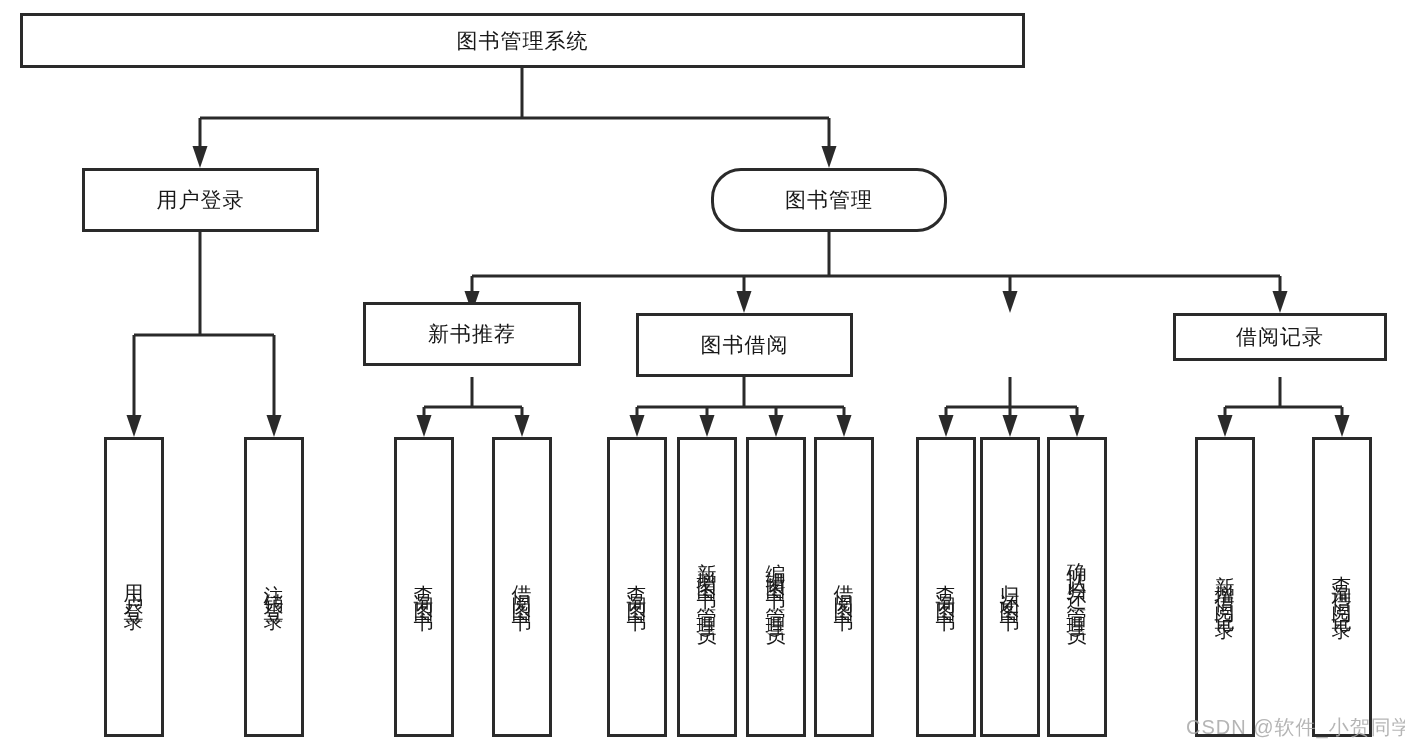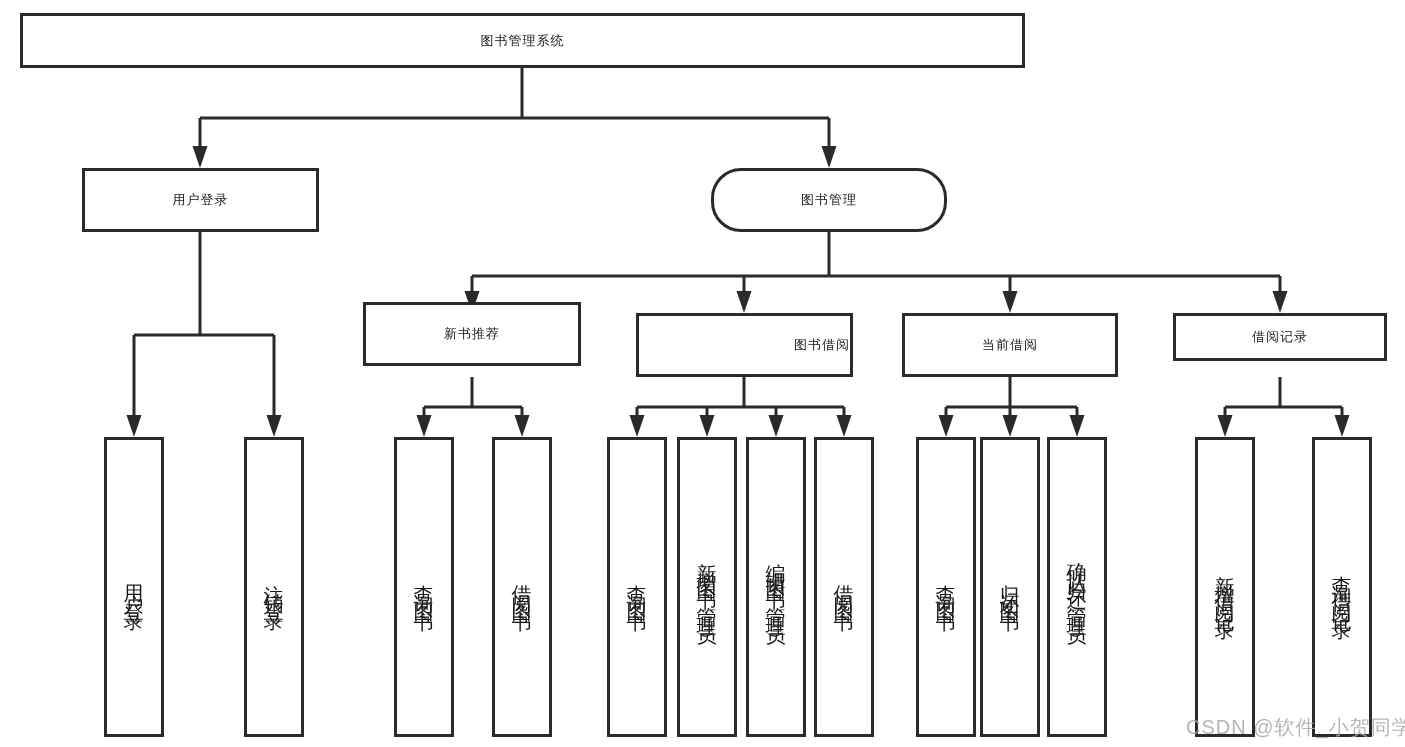--- a/index.html
+++ b/index.html
@@ -14,21 +14,21 @@
   .node{
     position:absolute;
     box-sizing:border-box;
     border:3px solid #2a2a2a;
     background:#ffffff;
     display:flex;align-items:center;justify-content:center;
     color:#181818;
     z-index:2;
   }
   .hlabel{
-    font-size:13px;
+    font-size:21px;
     letter-spacing:1px;
     white-space:nowrap;
   }
   .vleaf .vlabel{
     writing-mode:vertical-rl;
     text-orientation:mixed;
     font-size:20px;
     letter-spacing:9px;
     line-height:1;
     color:#181818;
@@ -105,25 +105,22 @@
   <div class="node" style="left:82px;top:168px;width:237px;height:64px;">
     <span class="hlabel">用户登录</span>
   </div>
   <div class="node" style="left:711px;top:168px;width:236px;height:64px;border-radius:30px;">
     <span class="hlabel">图书管理</span>
   </div>
 
   <div class="node" style="left:363px;top:302px;width:218px;height:64px;">
     <span class="hlabel">新书推荐</span>
   </div>
-  <div class="node" style="left:636px;top:313px;width:217px;height:64px;justify-content:flex-end;">
+  <div class="node" style="left:636px;top:313px;width:217px;height:64px;">
     <span class="hlabel">图书借阅</span>
-  </div>
-  <div class="node" style="left:902px;top:313px;width:216px;height:64px;">
-    <span class="hlabel">当前借阅</span>
   </div>
   <div class="node" style="left:1173px;top:313px;width:214px;height:48px;">
     <span class="hlabel">借阅记录</span>
   </div>
 
   <div class="node vleaf" style="left:104px;top:437px;width:60px;height:300px;">
     <span class="vlabel">用户登录</span>
   </div>
   <div class="node vleaf" style="left:244px;top:437px;width:60px;height:300px;">
     <span class="vlabel">注销登录</span>

